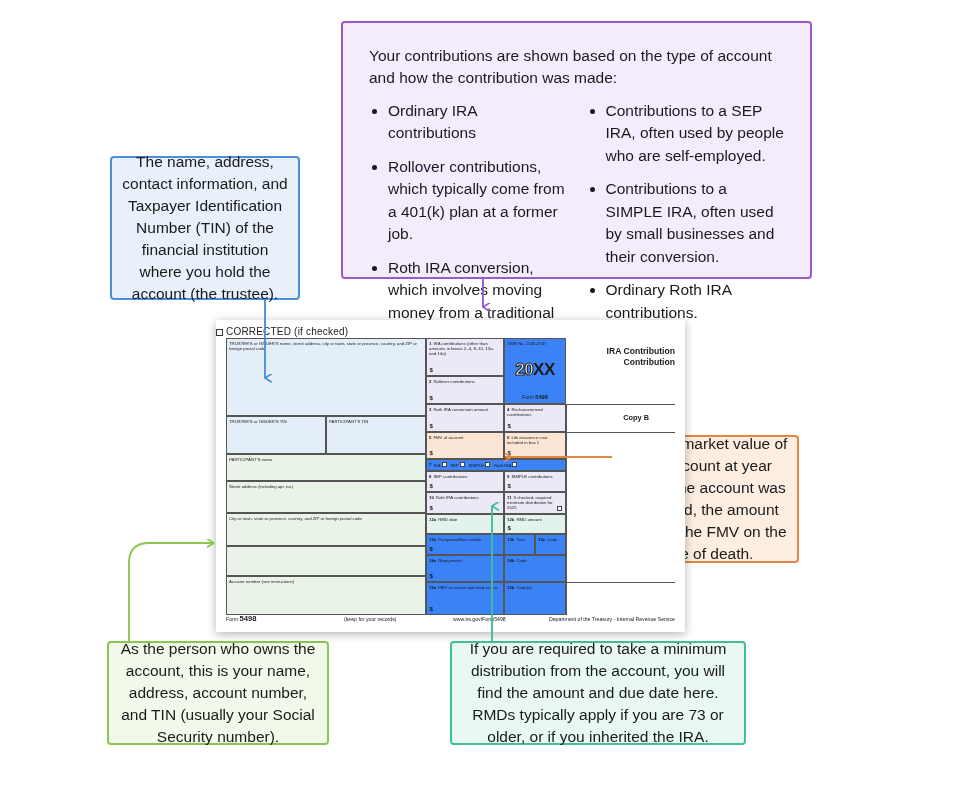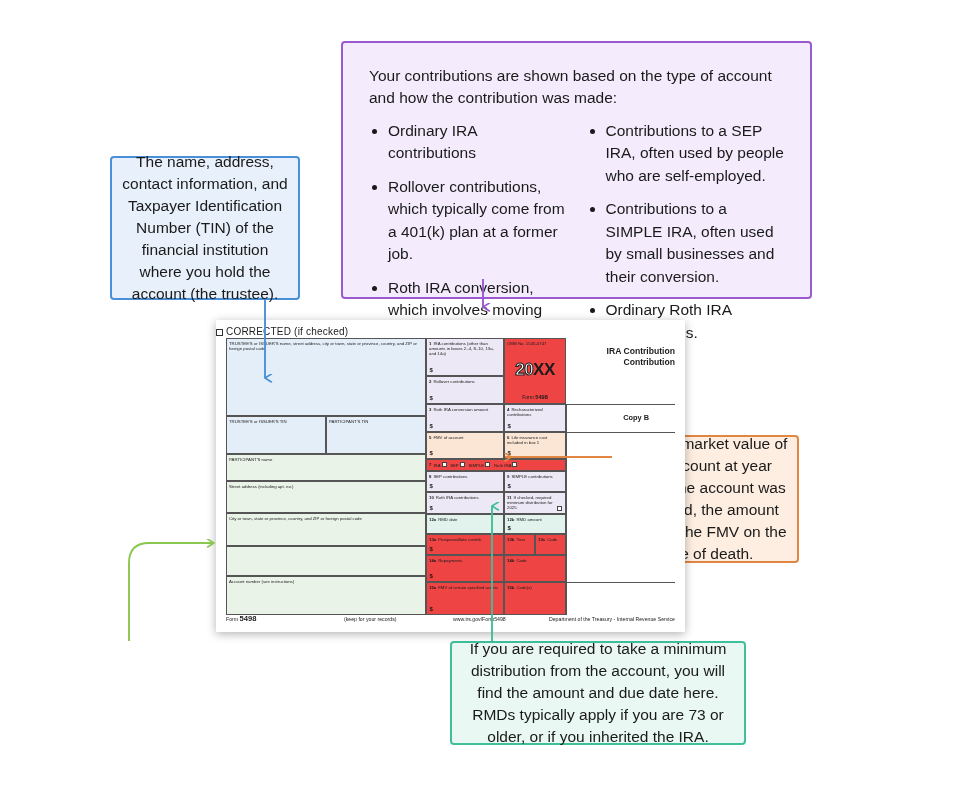--- a/index.html
+++ b/index.html
@@ -36,21 +36,20 @@
     background: #e8f1fb; border-color: #4a90d9;
     font-size: 15.5px; padding: 8px 10px; justify-content: center;
   }
 
   #callout-contrib {
     left: 341px; top: 21px; width: 471px; height: 258px;
     background: #f4ecfd; border-color: #9b59d0;
     display: block; text-align: left;
     font-size: 15.5px; padding: 22px 26px 24px 26px;
     line-height: 1.45;
-    margin-top: 20px;
   }
   #callout-contrib .intro { margin: 0 0 10px 0; }
   .bullet-cols {
     display: flex; gap: 20px;
   }
   .bullet-cols ul {
     margin: 0; padding-left: 19px; flex: 1 1 0;
     list-style: disc;
   }
   .bullet-cols li { margin-bottom: 11px; }
@@ -118,21 +117,21 @@
   }
   .cell .lbl { display: block; font-size: 4.3px; }
   .cell .num { font-weight: bold; margin-right: 2px; }
   .dollar { position: absolute; left: 2.5px; bottom: 1px; font-size: 6px; font-weight: bold; }
 
   .tint-blue   { background: #e4eef8; }
   .tint-green  { background: #eaf3e7; }
   .tint-purple { background: #ece8f5; }
   .tint-orange { background: #fbe5d4; }
   .tint-teal   { background: #e2f3ee; }
-  .tint-white  { background: #ef4444; }
+  .tint-white  { background: #3b82f6; }
 
   .box-cbx {
     display: inline-block; width: 5px; height: 5px;
     border: 0.6px solid #444; background: #fff;
     vertical-align: -0.5px;
   }
 
   .year-block {
     position: absolute; left: 0; top: 0; width: 100%; height: 100%;
     display: flex; flex-direction: column; align-items: center;
@@ -194,20 +193,23 @@
         <li>Contributions to a SIMPLE IRA, often used by small businesses and their conversion.</li>
         <li>Ordinary Roth IRA contributions.</li>
       </ul>
     </div>
   </div>
 
   <div class="callout" id="callout-fmv">
     <p>The fair market value of the account at year end. If the account was inherited, the amount may be the FMV on the date of death.</p>
   </div>
 
+  <div class="callout" id="callout-owner">
+    <p>As the person who owns the account, this is your name, address, account number, and TIN (usually your Social Security number).</p>
+  </div>
 
   <div class="callout" id="callout-rmd">
     <p>If you are required to take a minimum distribution from the account, you will find the amount and due date here. RMDs typically apply if you are 73 or older, or if you inherited the IRA.</p>
   </div>
 
   <div id="form-5498">
     <div class="form-inner">
 
       <div class="corrected-row">
         <span class="cbx"></span><span>CORRECTED (if checked)</span>

